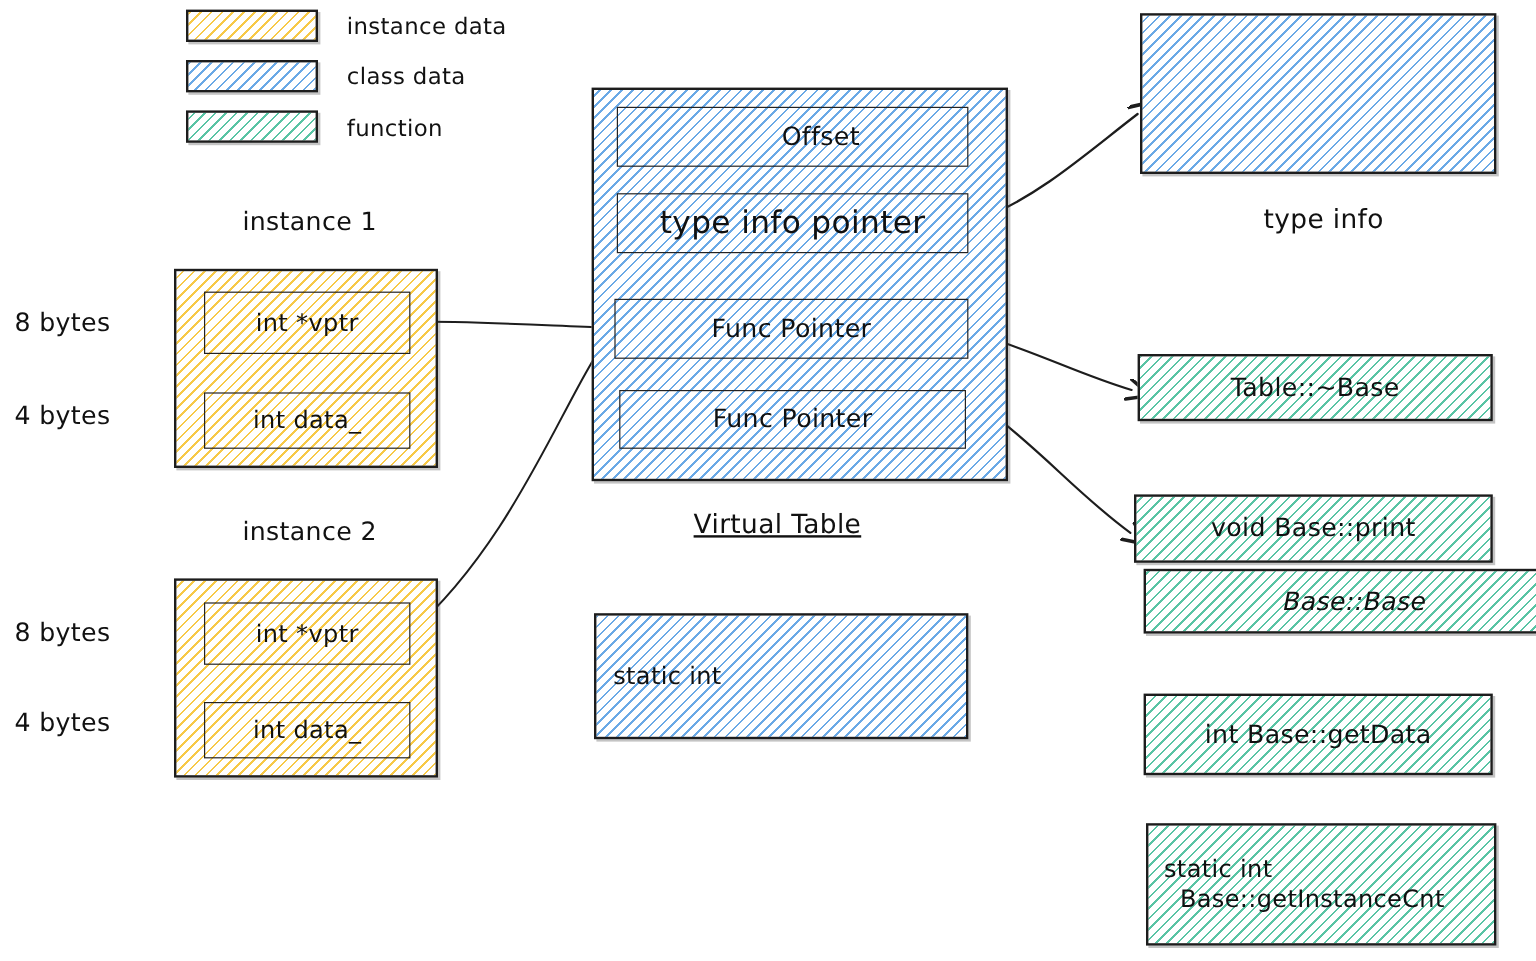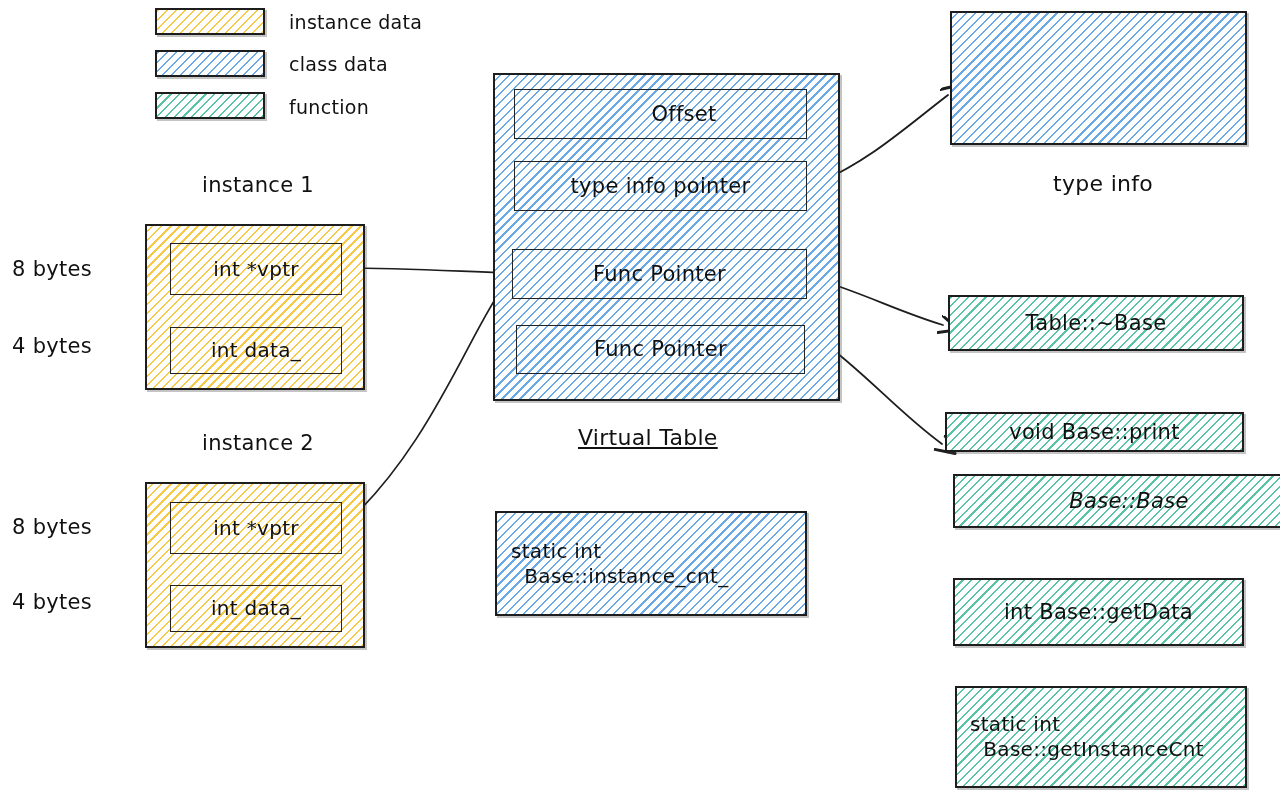--- a/index.html
+++ b/index.html
@@ -145,48 +145,47 @@
   <span class="inbox-text" style="font-size:20px;">int data_</span>
 </div>
 
 <div class="box hatch-blue stroke sh" style="left:493px; top:73px; width:347px; height:328px;"></div>
 
 <div class="box stroke-thin" style="left:514px; top:89px; width:293px; height:50px;">
   <span class="inbox-text" style="font-size:21px;margin-left:47px;">Offset</span>
 </div>
 
 <div class="box stroke-thin" style="left:514px; top:161px; width:293px; height:50px;">
-  <span class="inbox-text" style="font-size:21px;">type info pointer</span>
+  <span class="inbox-text" style="font-size:26px;">type info pointer</span>
 </div>
 
 <div class="box stroke-thin" style="left:512px; top:249px; width:295px; height:50px;">
   <span class="inbox-text" style="font-size:21px;">Func Pointer</span>
 </div>
 
 <div class="box stroke-thin" style="left:516px; top:325px; width:289px; height:49px;">
   <span class="inbox-text" style="font-size:21px;">Func Pointer</span>
 </div>
 
 <div class="lbl" style="left:578px; top:424px; font-size:22px;text-decoration:underline;">Virtual Table</div>
 
 <div class="box hatch-blue stroke sh" style="left:950px; top:11px; width:297px; height:134px;">
   <span class="inbox-text" style="font-size:20px;"></span>
 </div>
 <div class="lbl" style="left:1053px; top:170px; font-size:22px;">type info</div>
 
 <div class="box hatch-blue stroke sh t-left" style="left:495px; top:511px; width:312px; height:105px; flex-direction:column; align-items:flex-start; justify-content:center; padding-left:14px;">
   <span class="inbox-text" style="font-size:20px; text-align:left;">static int</span>
-  <span class="inbox-text" style="font-size:20px; text-align:left;">  Base::instance_cnt_</span>
 </div>
 
 <div class="box hatch-green stroke sh" style="left:948px; top:295px; width:296px; height:56px;">
   <span class="inbox-text" style="font-size:21px;">Table::~Base</span>
 </div>
 
-<div class="box hatch-green stroke sh" style="left:945px; top:412px; width:299px; height:40px;">
+<div class="box hatch-green stroke sh" style="left:945px; top:412px; width:299px; height:57px;">
   <span class="inbox-text" style="font-size:21px;">void Base::print</span>
 </div>
 
 <div class="box hatch-green stroke sh" style="left:953px; top:474px; width:352px; height:54px;font-style:italic;">
   <span class="inbox-text" style="font-size:21px;">Base::Base</span>
 </div>
 
 <div class="box hatch-green stroke sh" style="left:953px; top:578px; width:291px; height:68px;">
   <span class="inbox-text" style="font-size:21px;">int Base::getData</span>
 </div>

